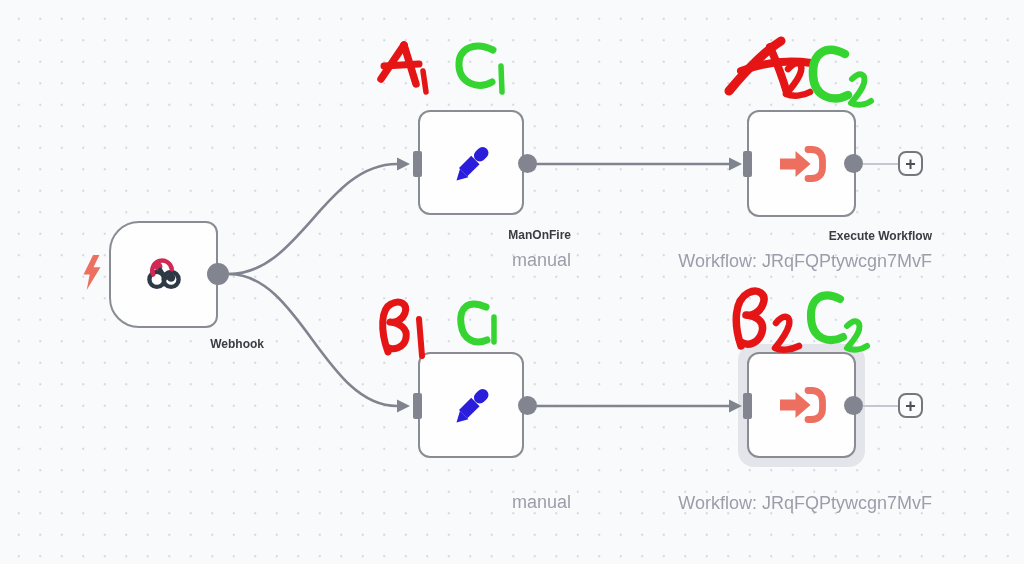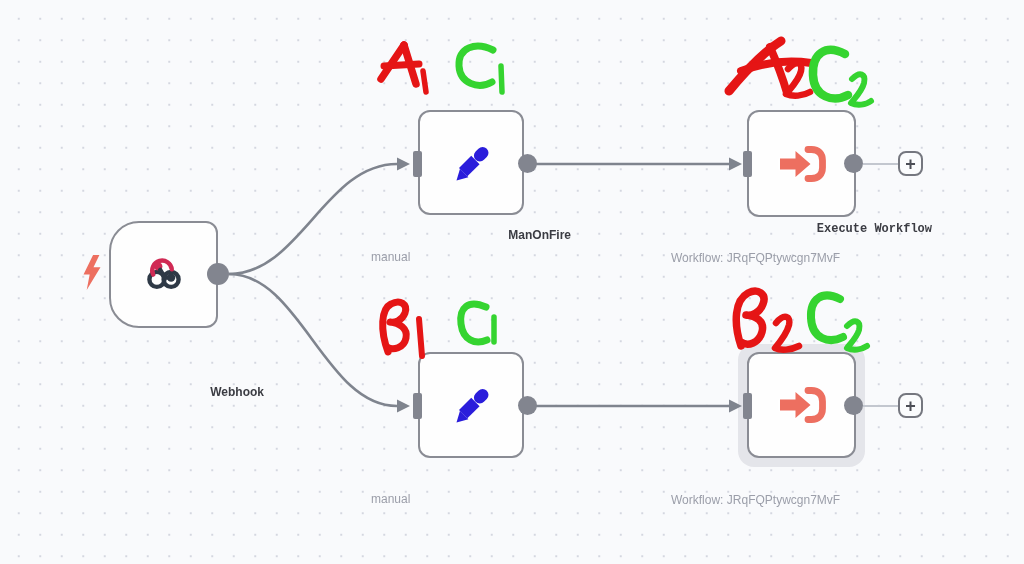--- a/index.html
+++ b/index.html
@@ -40,21 +40,21 @@
     border:2px solid #75777f;border-radius:8px;box-sizing:border-box;
     display:flex;align-items:center;justify-content:center;
     font-size:18px;font-weight:700;color:#4c4e56;line-height:1;z-index:3;
     cursor:pointer;
   }
   .node-title{
     position:absolute;text-align:right;font-size:12px;font-weight:600;
     color:#3b3c43;z-index:2;
   }
   .node-sub{
-    position:absolute;text-align:left;font-size:12px;font-weight:400;
+    position:absolute;text-align:right;font-size:18px;font-weight:400;
     color:#9b9ea9;z-index:2;
   }
   .bolt{position:absolute;left:82px;top:255px;z-index:2;}
 </style>
 </head>
 <body>
 
 <div class="canvas">
 
   <div class="halo"></div>
@@ -88,21 +88,21 @@
         <circle cx="13.9" cy="25.4" r="7.5" stroke="#2e3946" stroke-width="4.4"></circle>
         <circle cx="28.1" cy="25.4" r="7.5" stroke="#2e3946" stroke-width="4.4"></circle>
         <path d="M 10.2 20.6 A 9.8 9.8 0 1 1 28.8 15.4" stroke="#d02a54" stroke-width="4.4"></path>
         <circle cx="15.2" cy="12.4" r="4.2" fill="#d02a54" stroke="none"></circle>
         <path d="M 17.2 15.8 L 21.8 23.6 H 28.1" stroke="#2e3946" stroke-width="4.4"></path>
         <circle cx="28.1" cy="23.6" r="4.2" fill="#2e3946" stroke="none"></circle>
       </g>
     </svg>
   </div>
   <div class="port-circle big" style="left:207px;top:263px;"></div>
-  <div class="node-title" style="left:64px;width:200px;top:337px;margin-top:48px;">Webhook</div>
+  <div class="node-title" style="left:64px;width:200px;top:337px;">Webhook</div>
 
   <div class="node" style="left:418px;top:110px;width:106px;height:105px;">
     <svg width="44" height="44" viewBox="0 0 44 44">
       <path d="M 7.5 39.5 L 11 27.8 L 19.4 36.2 Z" fill="#2a1ddb"></path>
       <path d="M 14.2 31.2 L 26.4 19" stroke="#2a1ddb" stroke-width="11.8" fill="none" stroke-linecap="butt"></path>
       <path d="M 30.8 14.6 L 33.6 11.8" stroke="#2a1ddb" stroke-width="11.8" fill="none" stroke-linecap="round"></path>
     </svg>
   </div>
   <div class="port-bar" style="left:413px;top:151px;"></div>
   <div class="port-circle" style="left:518px;top:154px;"></div>
@@ -113,21 +113,21 @@
     <svg width="54" height="44" viewBox="0 0 54 44">
       <path d="M 33 7.5 L 36.5 7.5 C 43.5 7.5 47.5 11.5 47.5 18.5 L 47.5 25.5 C 47.5 32.5 43.5 36.5 36.5 36.5 L 33 36.5" fill="none" stroke="#ed6f60" stroke-width="6.8" stroke-linecap="round"></path>
       <path d="M 5 16.5 L 20.5 16.5 L 20.5 9 L 35.5 22 L 20.5 35 L 20.5 27.5 L 5 27.5 Z" fill="#ed6f60" stroke="#ffffff" stroke-width="3" stroke-linejoin="round" paint-order="stroke"></path>
     </svg>
   </div>
   <div class="port-bar" style="left:743px;top:151px;"></div>
   <div class="port-circle" style="left:844px;top:154px;"></div>
   <div class="plus-btn" style="left:898px;top:151px;">
     <span>+</span>
   </div>
-  <div class="node-title" style="left:671px;width:261px;top:222px;font-family:Liberation Mono, monospace;">Execute Workflow</div>
+  <div class="node-title" style="left:671px;width:261px;top:229px;">Execute Workflow</div>
   <div class="node-sub" style="left:671px;width:261px;top:251px;">Workflow: JRqFQPtywcgn7MvF</div>
 
   <div class="node" style="left:418px;top:352px;width:106px;height:106px;">
     <svg width="44" height="44" viewBox="0 0 44 44">
       <path d="M 7.5 39.5 L 11 27.8 L 19.4 36.2 Z" fill="#2a1ddb"></path>
       <path d="M 14.2 31.2 L 26.4 19" stroke="#2a1ddb" stroke-width="11.8" fill="none" stroke-linecap="butt"></path>
       <path d="M 30.8 14.6 L 33.6 11.8" stroke="#2a1ddb" stroke-width="11.8" fill="none" stroke-linecap="round"></path>
     </svg>
   </div>
   <div class="port-bar" style="left:413px;top:393px;"></div>

